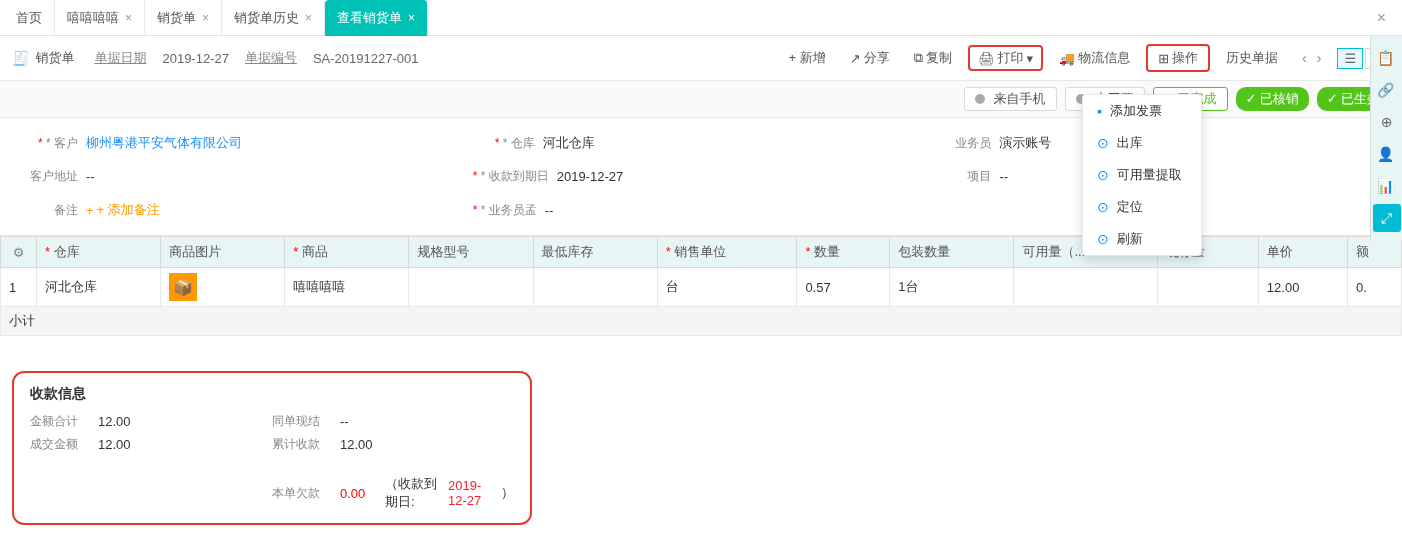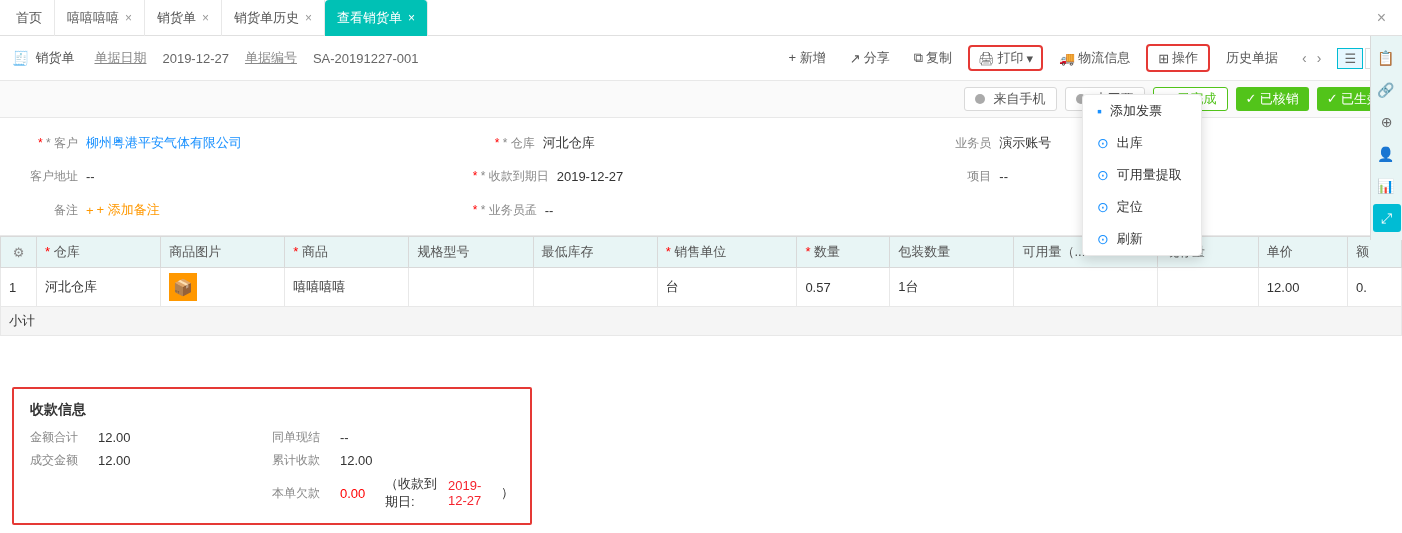--- a/index.html
+++ b/index.html
@@ -113,21 +113,21 @@
       padding: 3px 10px;
       border: 1px solid #d9d9d9;
       border-radius: 3px;
       cursor: pointer;
       color: #555;
       font-size: 12px;
       background: #fff;
     }
     .status-btn {
       padding: 3px 10px;
-      border-radius: 3px;
+      border-radius: 10px;
       border: none;
       cursor: pointer;
       font-size: 12px;
     }
     .status-btn.verified { background: #52c41a; color: #fff; }
     .status-btn.effective { background: #52c41a; color: #fff; }
     .nav-arrows { display: flex; align-items: center; gap: 2px; margin: 0 4px; }
     .nav-arrow { cursor: pointer; color: #888; font-size: 14px; padding: 2px 4px; }
     .view-btns { display: flex; gap: 2px; }
     .view-btn { padding: 2px 6px; border: 1px solid #d9d9d9; cursor: pointer; color: #666; background: #fff; font-size: 13px; }
@@ -251,21 +251,21 @@
       display: flex;
       align-items: center;
       justify-content: center;
       color: #fff;
       font-size: 16px;
     }
 
     
     .payment-box {
       border: 2px solid #e53935;
-      border-radius: 2px;
+      border-radius: 12px;
       padding: 12px 16px;
       margin: 8px 12px;
       max-width: 520px;
       background: #fff;
     }
     .payment-title {
       font-size: 14px;
       font-weight: bold;
       color: #333;
       margin-bottom: 10px;
@@ -550,21 +550,21 @@
         <span class="payment-value">--</span>
       </div>
       <div class="payment-item">
         <span class="payment-label">成交金额</span>
         <span class="payment-value">12.00</span>
       </div>
       <div class="payment-item">
         <span class="payment-label">累计收款</span>
         <span class="payment-value">12.00</span>
       </div>
-      <div class="payment-item" style="grid-column: 2;">
+      <div class="payment-item" style="grid-column: 2; margin-top: 16px;">
         <span class="payment-label">本单欠款</span>
         <span class="overdue-value">0.00</span>
         <span class="payment-value">&nbsp;</span>
         <span class="payment-value">（收款到期日:</span>
         <span class="overdue-date">2019-12-27</span>
         <span class="payment-value">）</span>
       </div>
     </div>
   </div>
 

